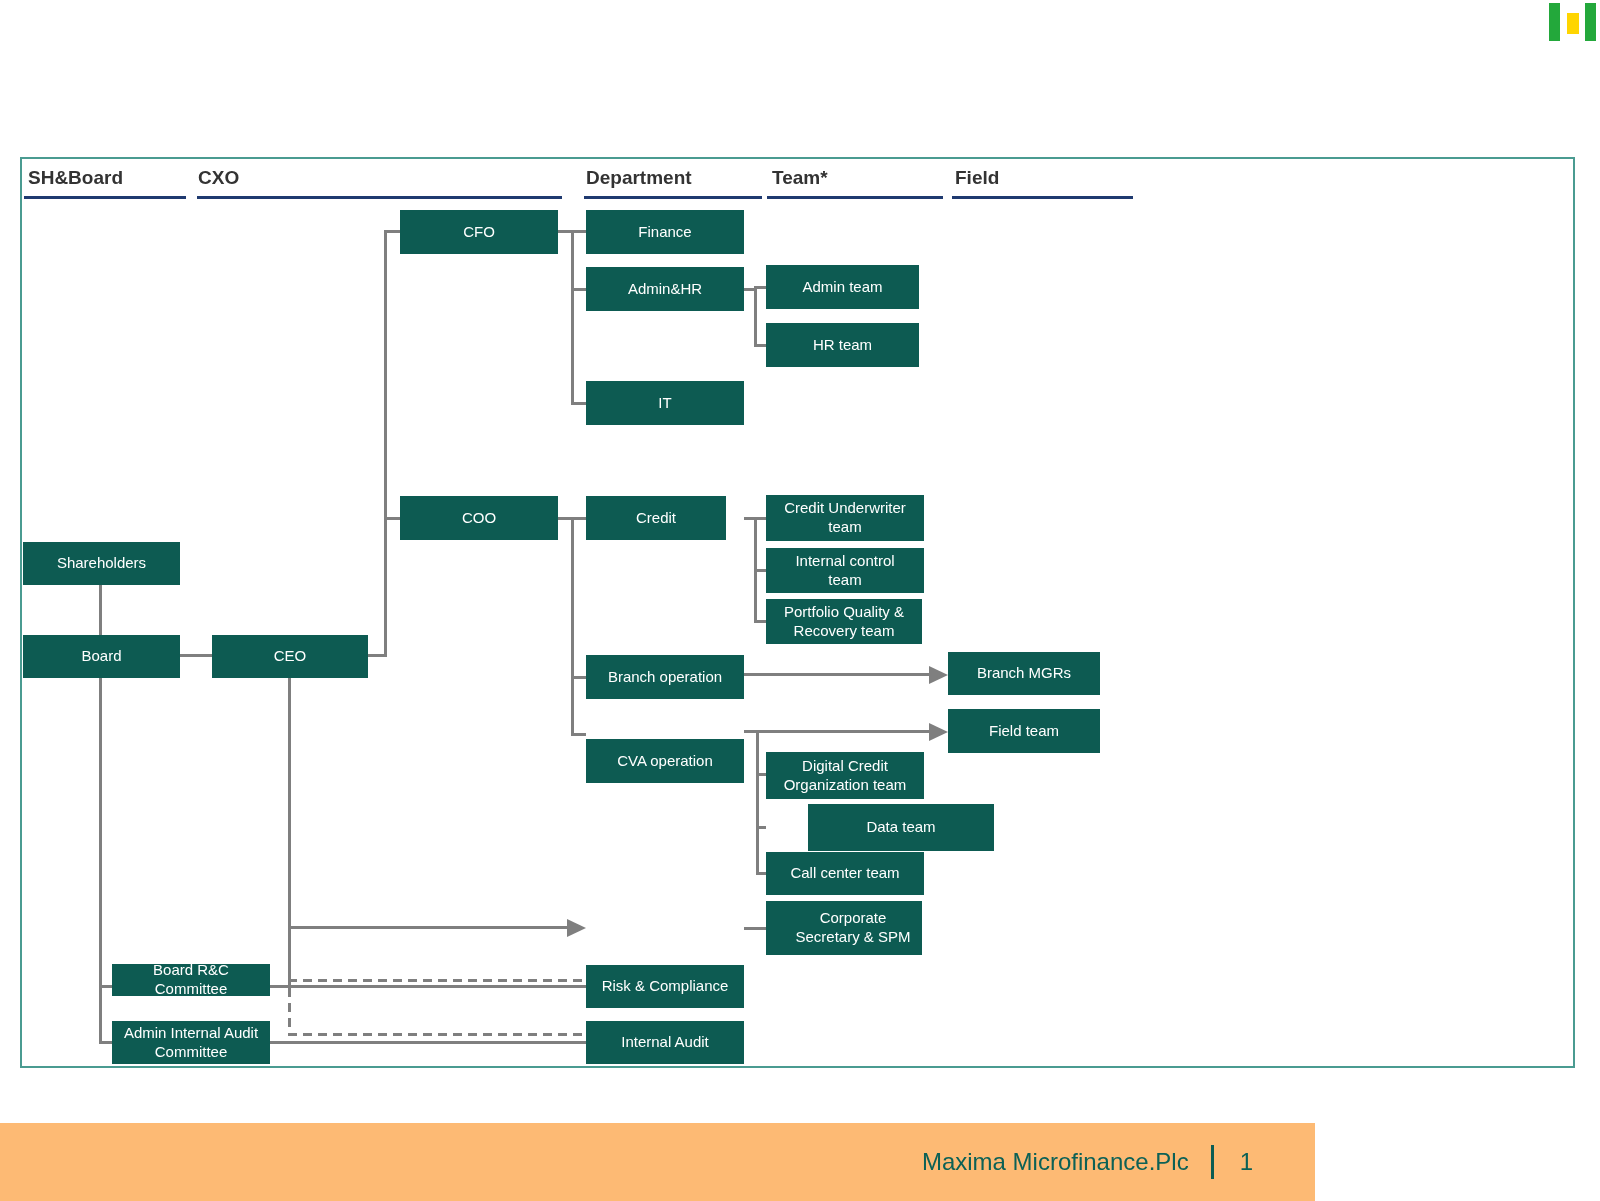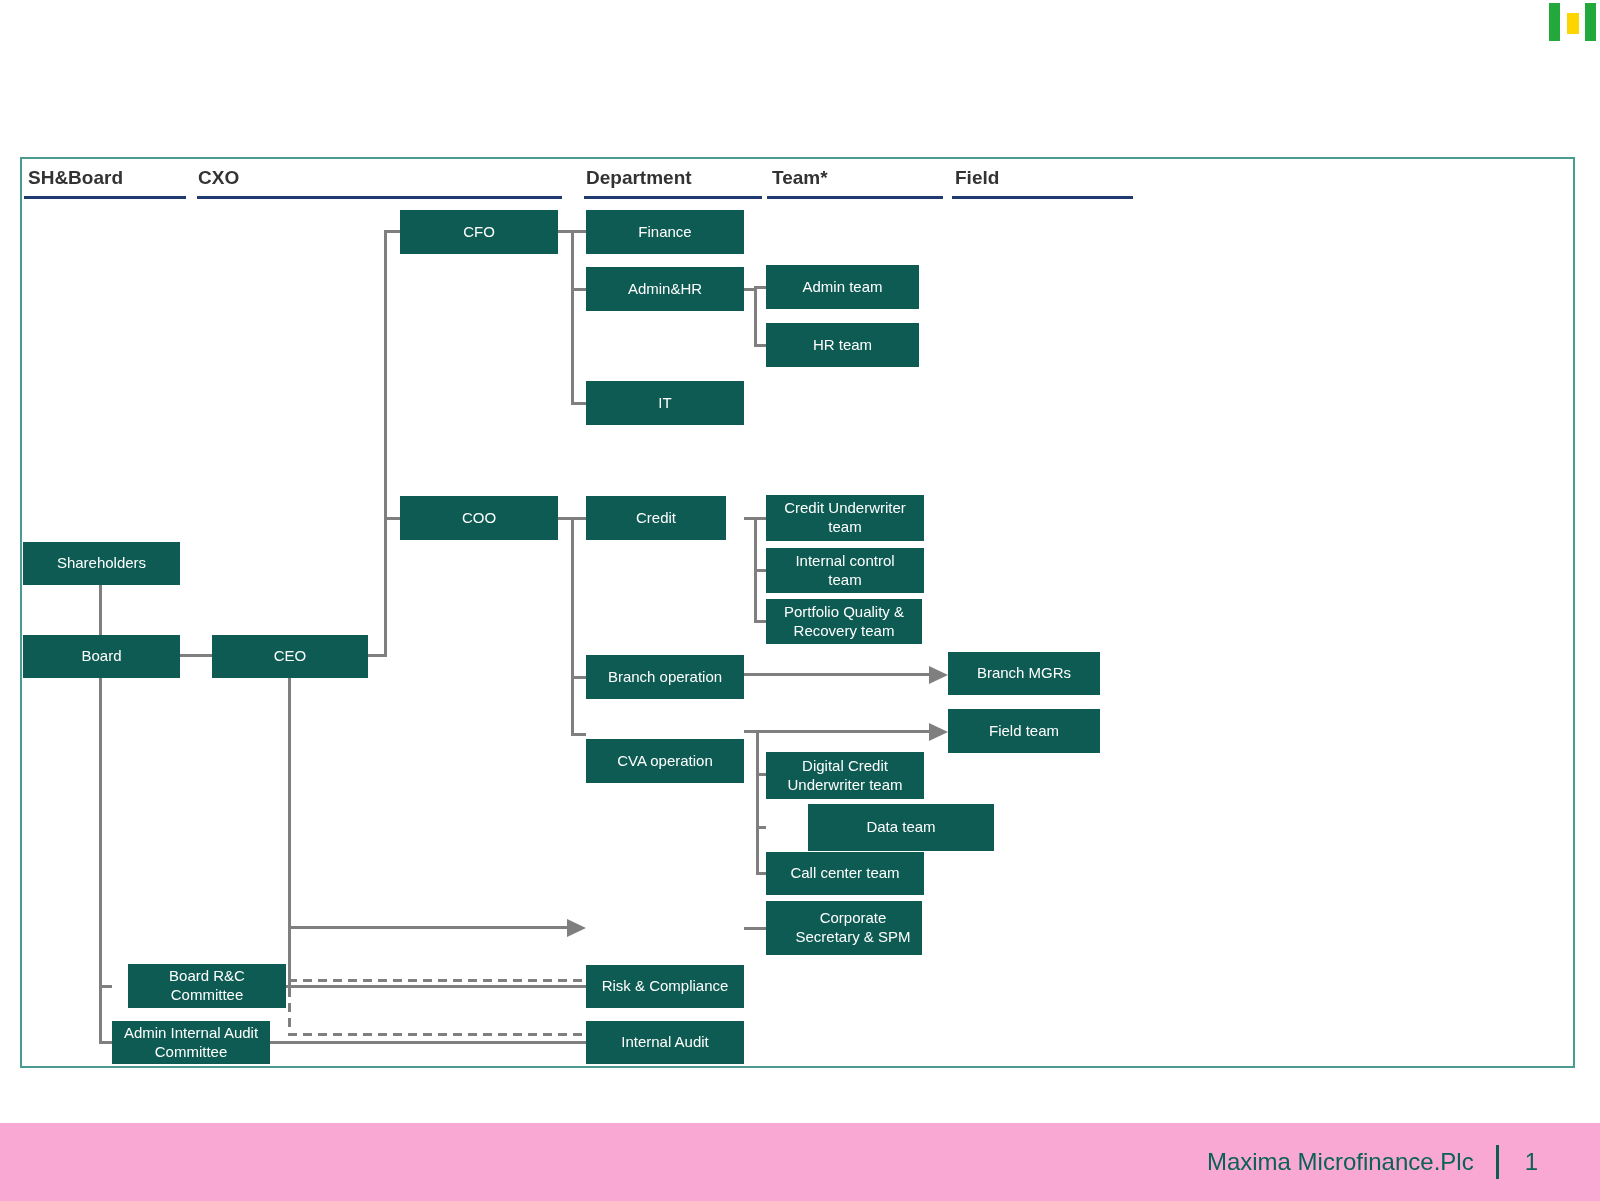--- a/index.html
+++ b/index.html
@@ -35,21 +35,21 @@
   .vl{position:absolute;width:3px;background:#7f7f7f;}
   .dh{position:absolute;height:3px;background:repeating-linear-gradient(90deg,#7f7f7f 0 9px,transparent 9px 15px);}
   .dv{position:absolute;width:3px;background:repeating-linear-gradient(180deg,#7f7f7f 0 9px,transparent 9px 15px);}
   .ah{
     position:absolute;width:0;height:0;
     border-top:9px solid transparent;border-bottom:9px solid transparent;
     border-left:19px solid #7f7f7f;
   }
   
   .footer{
-    position:absolute;left:0;top:1123px;width:1600px;height:78px;background:#f9a8d4;
+    position:absolute;left:0;top:1123px;width:1315px;height:78px;background:#fdba74;
     display:flex;align-items:center;justify-content:flex-end;padding-right:62px;
     box-sizing:border-box;color:#0c6156;font-size:24px;
   }
   .fdiv{width:3px;height:34px;background:#0b5d53;margin:0 26px 0 22px;}
 </style>
 </head>
 <body>
 
 <div class="page">
 
@@ -127,21 +127,21 @@
   <div class="hl" style="left:744px;top:927px;width:24px;"></div>
 
   <div class="dh" style="left:288px;top:979px;width:298px;"></div>
   <div class="hl" style="left:270px;top:985px;width:316px;"></div>
   <div class="dv" style="left:288px;top:988px;height:46px;"></div>
   <div class="dh" style="left:288px;top:1033px;width:298px;"></div>
   <div class="hl" style="left:270px;top:1041px;width:316px;"></div>
 
   <div class="node" style="left:23px;top:542px;width:157px;height:43px;">Shareholders</div>
   <div class="node" style="left:23px;top:635px;width:157px;height:43px;">Board</div>
-  <div class="node" style="left:112px;top:964px;width:158px;height:44px;margin-left:16px;">Board R&amp;C
+  <div class="node" style="left:112px;top:964px;width:158px;height:32px;">Board R&amp;C
 Committee</div>
   <div class="node" style="left:112px;top:1021px;width:158px;height:43px;">Admin Internal Audit
 Committee</div>
 
   <div class="node" style="left:212px;top:635px;width:156px;height:43px;">CEO</div>
   <div class="node" style="left:400px;top:210px;width:158px;height:44px;">CFO</div>
   <div class="node" style="left:400px;top:496px;width:158px;height:44px;">COO</div>
 
   <div class="node" style="left:586px;top:210px;width:158px;height:44px;">Finance</div>
   <div class="node" style="left:586px;top:267px;width:158px;height:44px;">Admin&amp;HR</div>
@@ -154,21 +154,21 @@
 
   <div class="node" style="left:766px;top:265px;width:153px;height:44px;">Admin team</div>
   <div class="node" style="left:766px;top:323px;width:153px;height:44px;">HR team</div>
   <div class="node" style="left:766px;top:495px;width:158px;height:46px;">Credit Underwriter
 team</div>
   <div class="node" style="left:766px;top:548px;width:158px;height:45px;">Internal control
 team</div>
   <div class="node" style="left:766px;top:599px;width:156px;height:45px;">Portfolio Quality &amp;
 Recovery team</div>
   <div class="node" style="left:766px;top:752px;width:158px;height:47px;">Digital Credit
-Underwriter team</div>
+Organization team</div>
   <div class="node" style="left:808px;top:804px;width:186px;height:47px;">Data team</div>
   <div class="node" style="left:766px;top:852px;width:158px;height:43px;">Call center team</div>
   <div class="node" style="left:766px;top:901px;width:156px;height:54px;padding-left:24px;">Corporate
 Secretary &amp; SPM</div>
 
   <div class="node" style="left:948px;top:652px;width:152px;height:43px;">Branch MGRs</div>
   <div class="node" style="left:948px;top:709px;width:152px;height:44px;">Field team</div>
 
   <div class="footer">
     <span>Maxima Microfinance.Plc</span>

